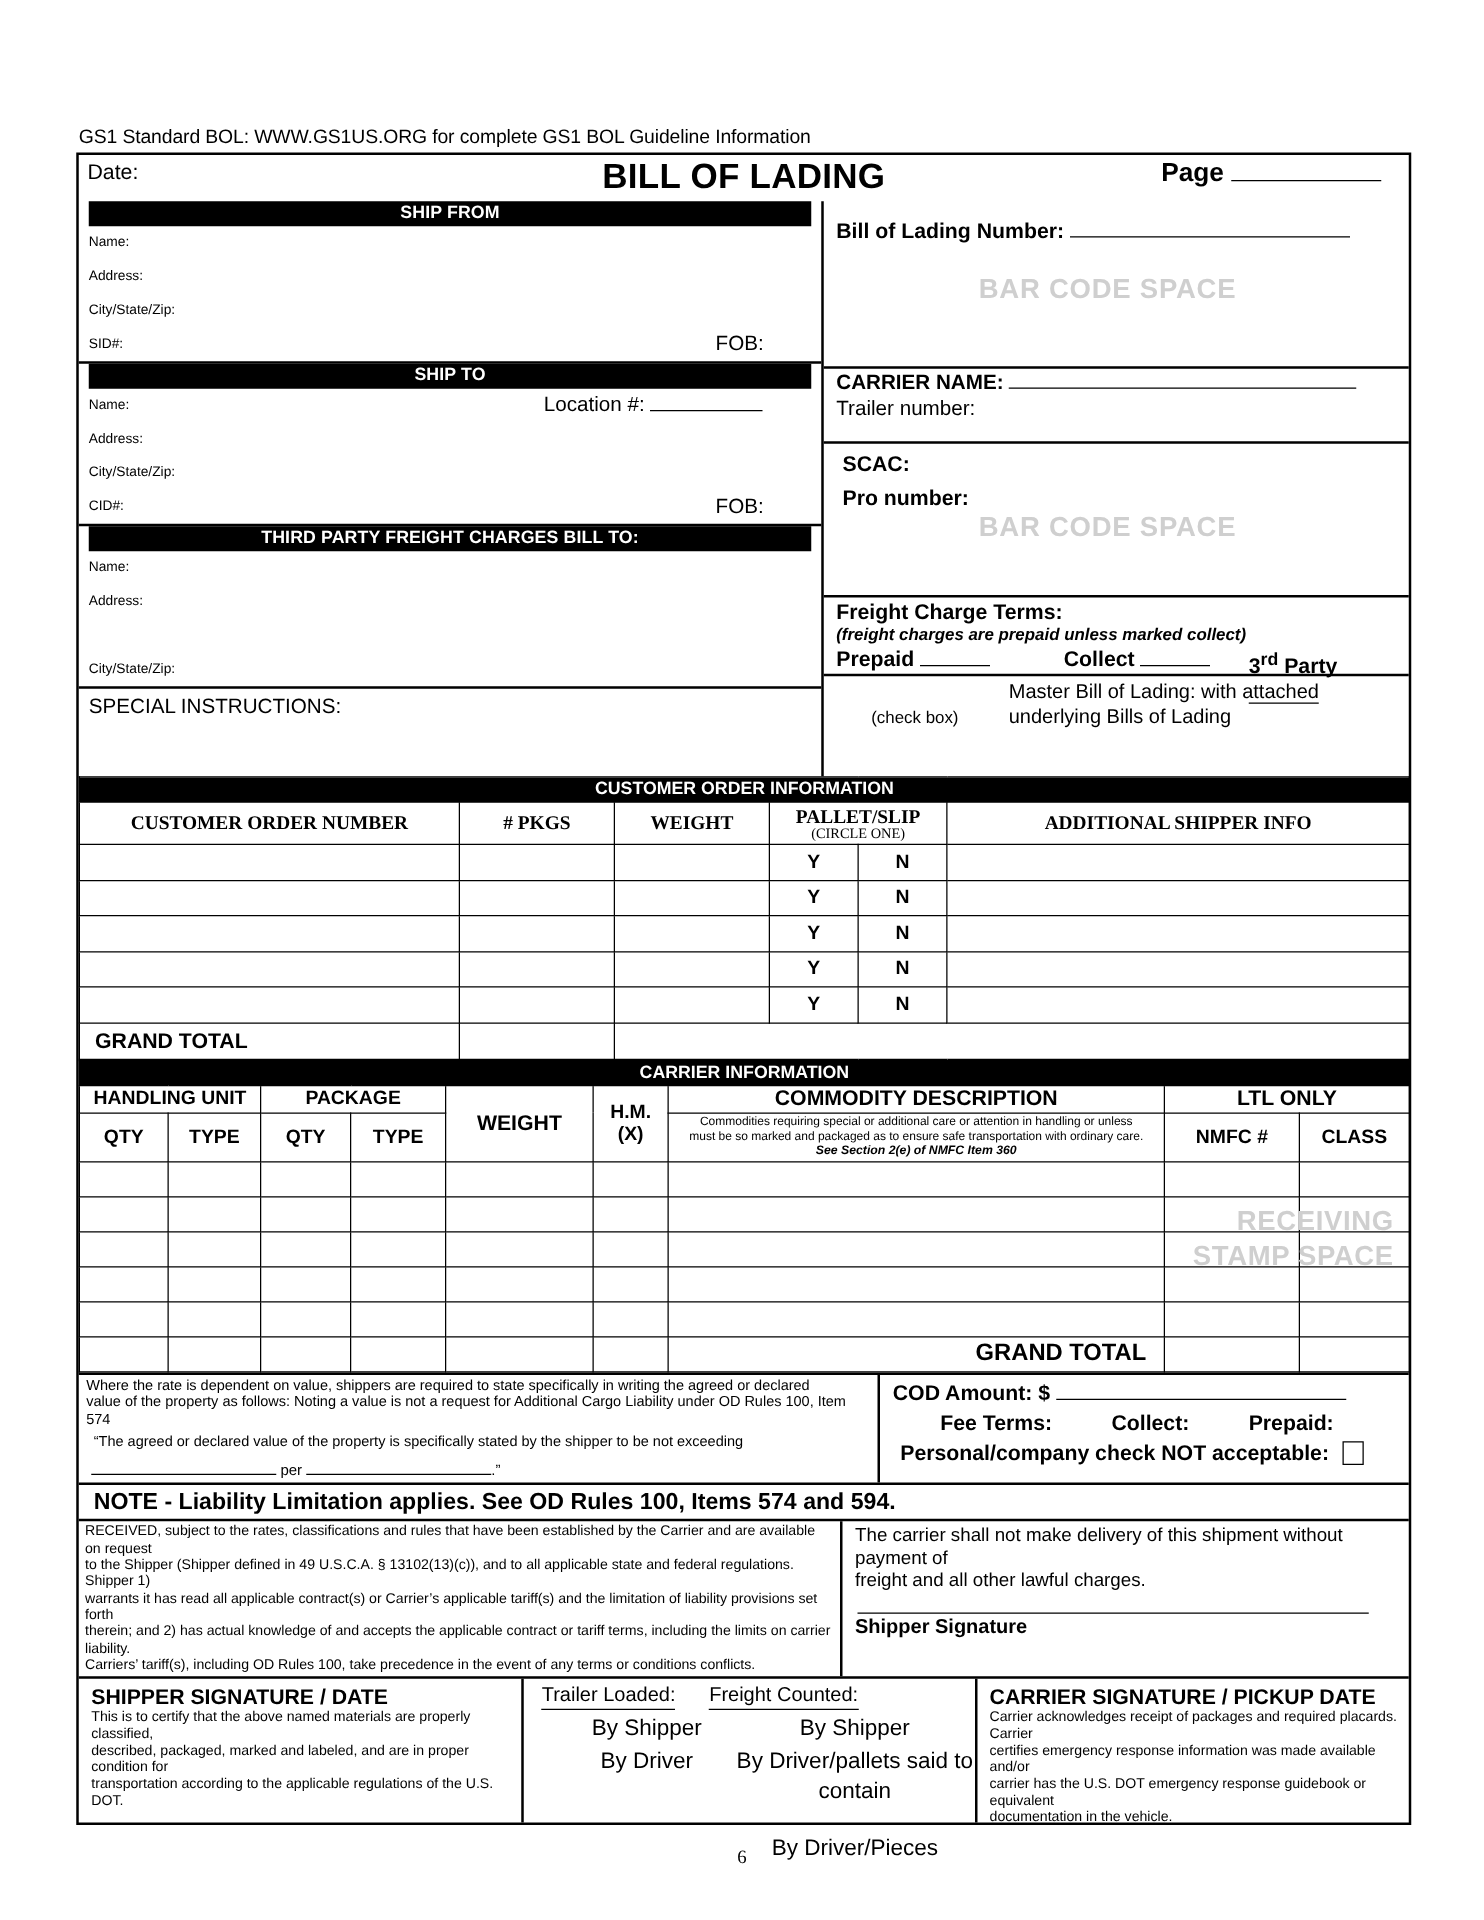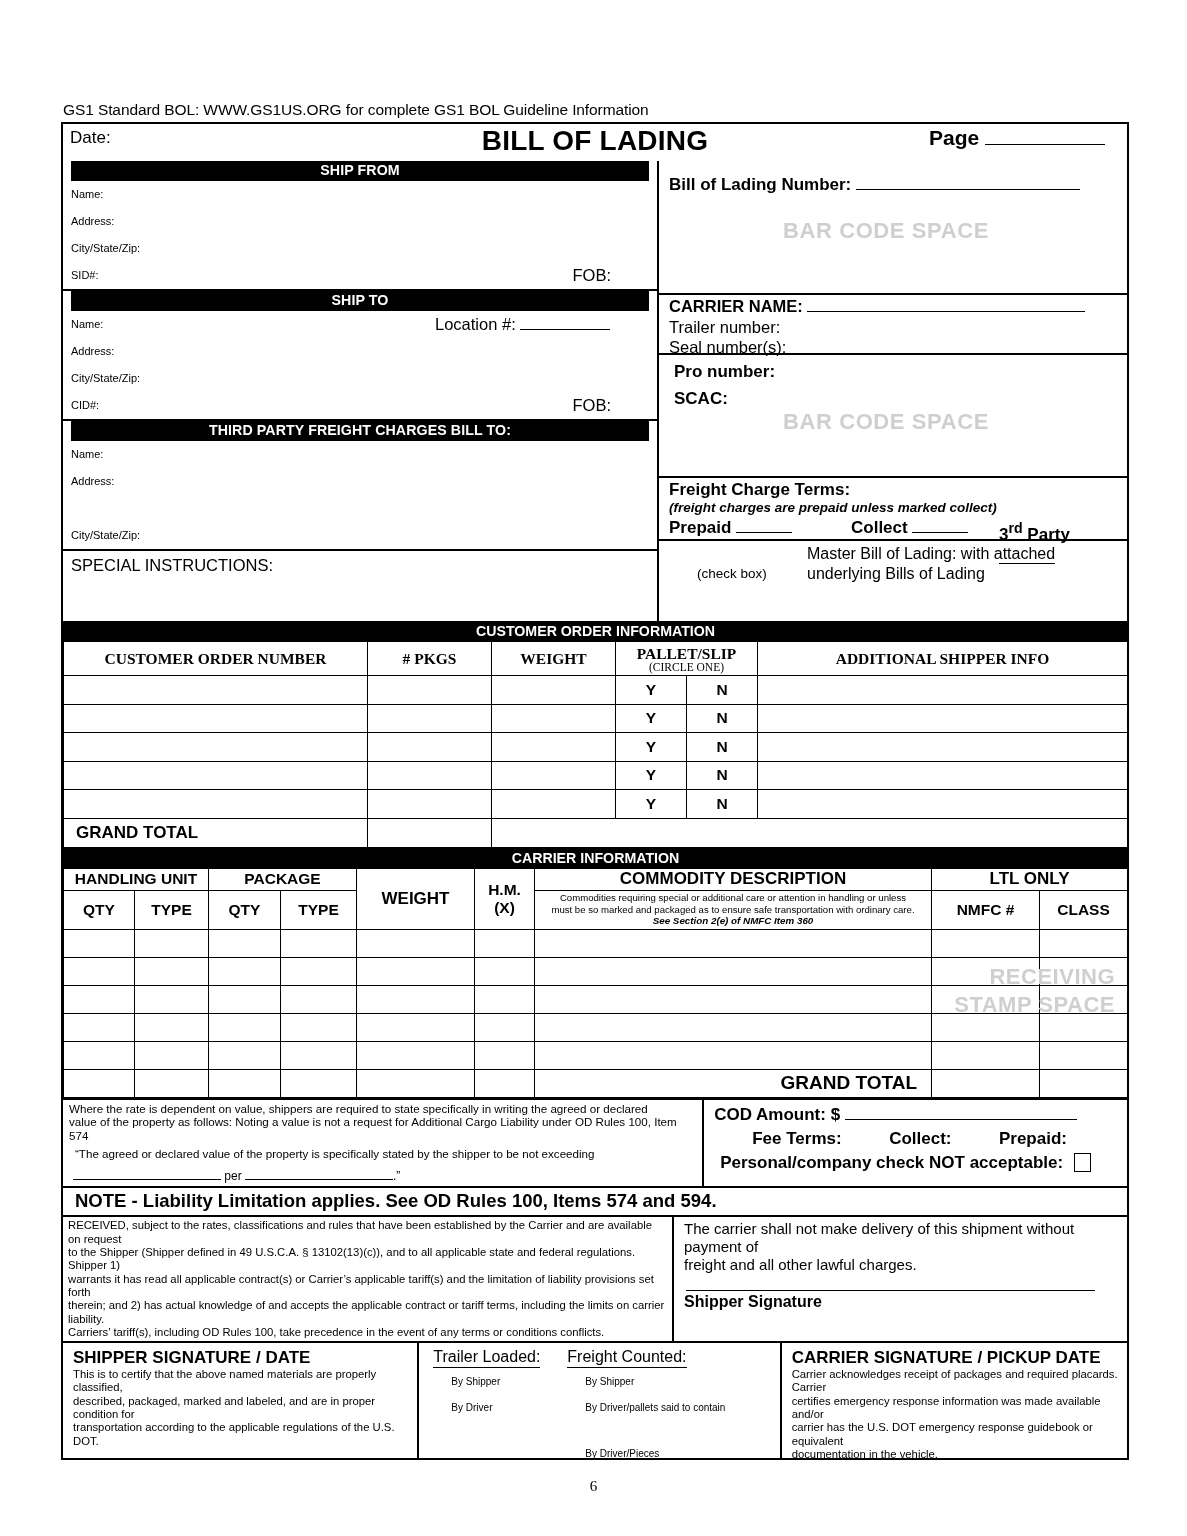--- a/index.html
+++ b/index.html
@@ -192,21 +192,21 @@
 
   
   .sig-wrap { display: flex; border-top: 2px solid #000; height: 117px; }
   .sig-a { width: 357px; border-right: 2px solid #000; padding: 4px 8px 0 10px; }
   .sig-a .h { font-size: 17px; font-weight: bold; line-height: 21px; }
   .sig-a p { margin: 0; font-size: 11.3px; line-height: 13.3px; }
   .sig-b { width: 363px; border-right: 2px solid #000; padding: 3px 0 0 0; position: relative; }
   .sig-b .hd { font-size: 16px; line-height: 21px; border-bottom: 1.4px solid #000; display: inline-block; }
   .sig-b .c-left { position: absolute; left: 14px; top: 3px; width: 150px; }
   .sig-b .c-right { position: absolute; left: 148px; top: 3px; width: 215px; }
-  .sig-b .it { font-size: 10px; line-height: 24px; padding-left: 18px; margin-top: 2px; }
+  .sig-b .it { font-size: 18px; line-height: 24px; padding-left: 18px; margin-top: 2px; text-align: center; }
   .sig-b .it.gap { margin-top: 22px; }
   .sig-c { width: 346px; padding: 4px 8px 0 10px; position: relative; }
   .sig-c .h { font-size: 17px; font-weight: bold; line-height: 21px; }
   .sig-c p { margin: 0; font-size: 11.3px; line-height: 13.3px; }
   .sig-c .prop {
     position: absolute; left: 10px; bottom: 12px;
     font-size: 11.4px; font-weight: bold; font-style: italic;
   }
 </style>
 </head>
@@ -281,26 +281,25 @@
           </div>
           <div class="ghost">BAR CODE SPACE</div>
         </div>
 
         <div class="rp carrier-block">
           <div class="l1">
             <span>CARRIER NAME:</span>
             <span class="ul"></span>
           </div>
           <div class="l2">Trailer number:</div>
-          <div class="l2">Seal number(s):</div>
         </div>
 
         <div class="rp scac-block">
+          <div class="l">SCAC:</div>
           <div class="l">Pro number:</div>
-          <div class="l">SCAC:</div>
           <div class="ghost">BAR CODE SPACE</div>
         </div>
 
         <div class="rp fct-block">
           <div class="t1">Freight Charge Terms:</div>
           <div class="t2">(freight charges are prepaid unless marked collect)</div>
           <div class="t3">
             <span>
               <span>Prepaid</span>
               <span class="ul"></span>

